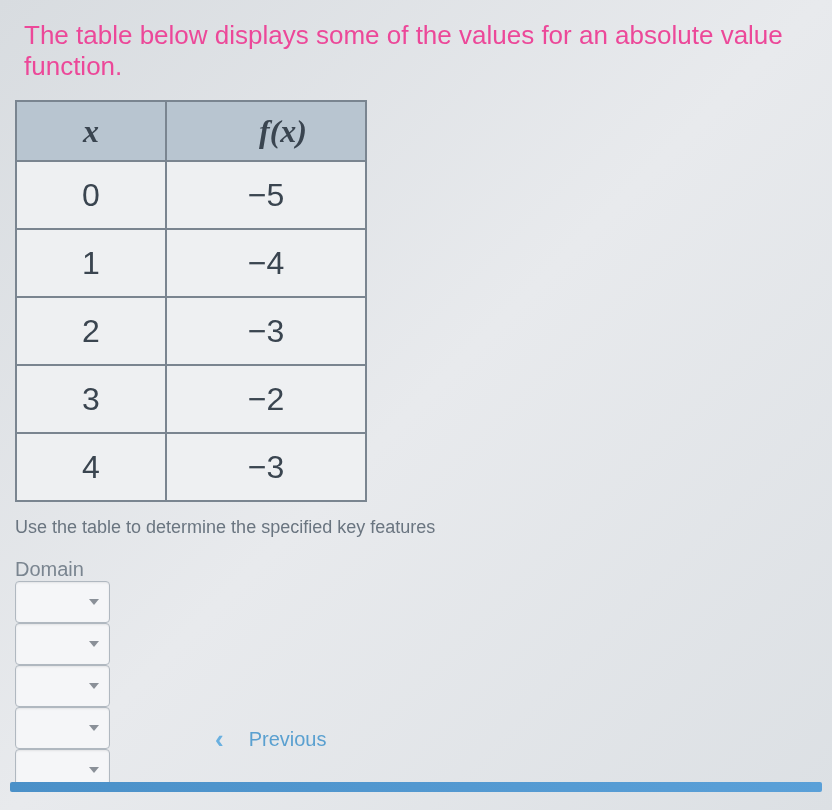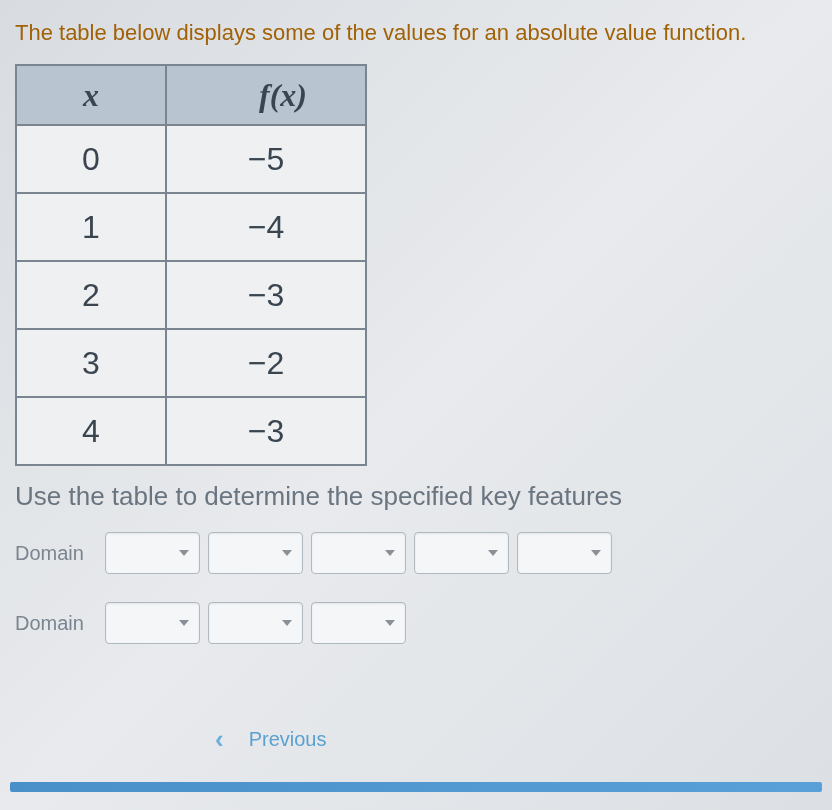--- a/index.html
+++ b/index.html
@@ -7,25 +7,26 @@
     width: 832px;
     height: 810px;
     background: linear-gradient(135deg, #d8dce0 0%, #e8eaed 50%, #dce0e4 100%);
     font-family: Arial, sans-serif;
     padding: 20px 15px;
     color: #4a5560;
     overflow: hidden;
     position: relative;
   }
   .intro {
-    font-size: 22px;
-    color: #a16207;
+    font-size: 26px;
+    color: #ec4899;
     margin-bottom: 18px;
     font-weight: 500;
     filter: blur(0.5px);
+    margin-left: 9px;
   }
   table {
     border-collapse: collapse;
     background: #f0f2f4;
     margin-bottom: 15px;
   }
   th, td {
     border: 2px solid #7a8590;
     text-align: center;
     font-size: 32px;
@@ -41,29 +42,29 @@
     font-weight: bold;
   }
   th.fx { width: 200px; padding-left: 34px; }
   td {
     width: 150px;
     height: 68px;
     background: #eef0f2;
   }
   td.fx { width: 200px; }
   .instruct {
-    font-size: 26px;
+    font-size: 18px;
     color: #6a7580;
     margin-bottom: 20px;
     filter: blur(0.4px);
   }
   .row {
     display: flex;
-    align-items: center;
-    margin-bottom: 28px;
+    margin-bottom: 36px;
+    flex-direction: column;
   }
   .label {
     width: 90px;
     font-size: 20px;
     color: #7a8590;
     filter: blur(0.5px);
   }
   .dropdown {
     width: 95px;
     height: 42px;

